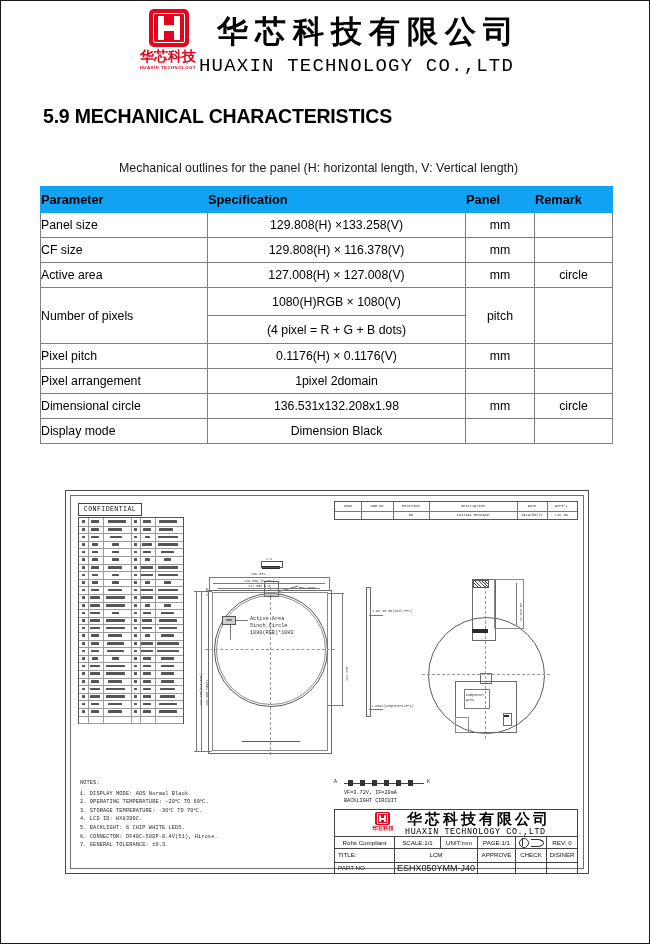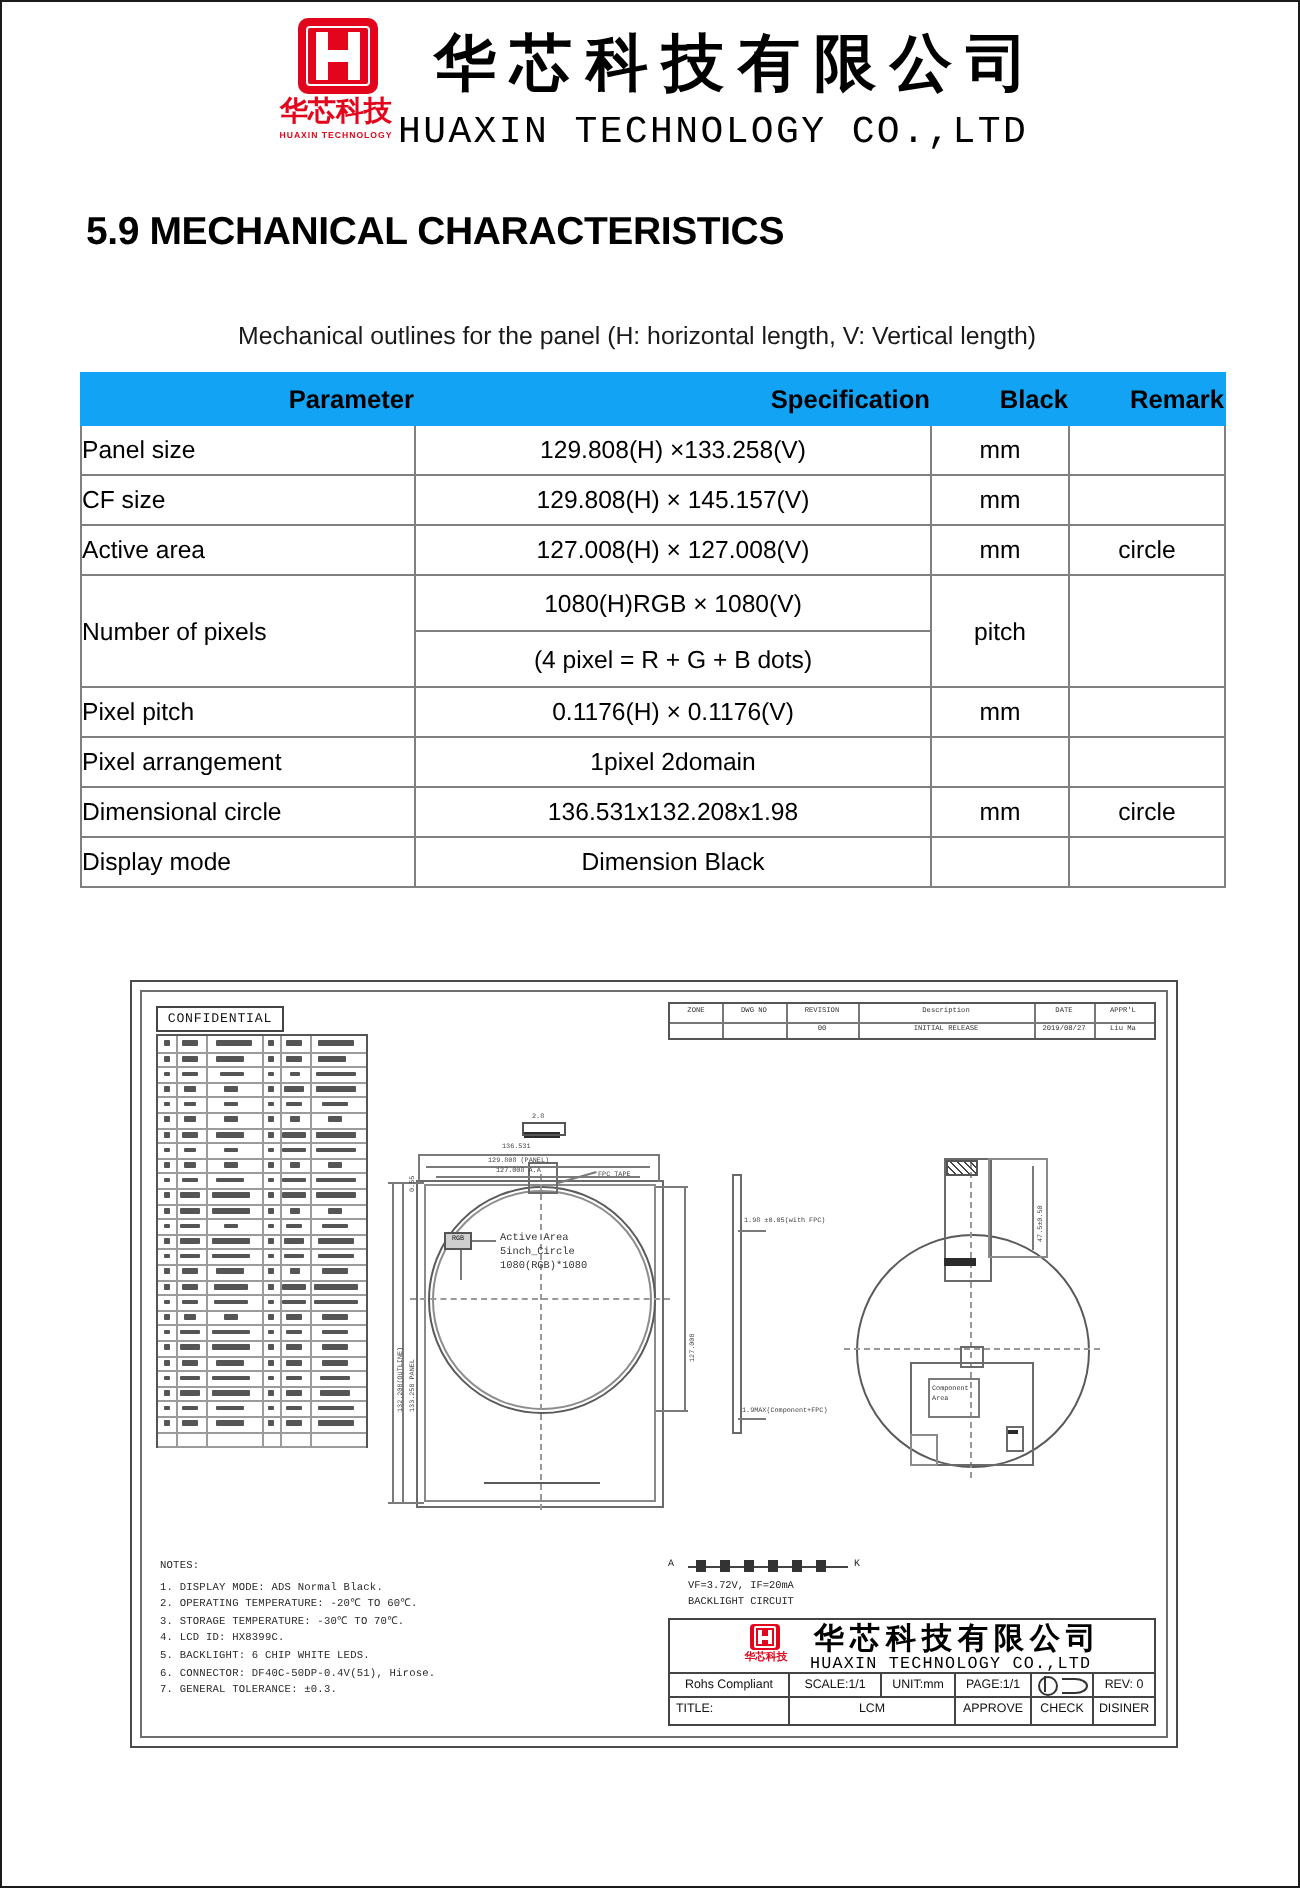--- a/index.html
+++ b/index.html
@@ -59,21 +59,21 @@
   .tbl{
     position:absolute;left:39px;top:185px;width:572px;
     border-collapse:collapse;table-layout:fixed;
   }
   .tbl td,.tbl th{
     border:1px solid #808080;font-size:12.3px;color:#000;
     padding:0;height:24px;font-weight:normal;
   }
   .tbl thead th{
     background:#13A3F5;color:#000;font-weight:bold;font-size:12.8px;
-    text-align:right;height:25px;border:1px solid #13A3F5;
+    text-align:left;height:25px;border:1px solid #13A3F5;
   }
   .c-param{padding-left:7px;text-align:left;}
   .c-spec{text-align:center;}
   .c-unit{text-align:center;}
   .c-rem{text-align:center;}
   .r-tall td{height:27px;}
 
   
   .figcap{
     position:absolute;left:58px;top:446px;font-size:12.6px;font-weight:bold;color:#000;
@@ -183,34 +183,34 @@
     <colgroup>
       <col style="width:167px">
         <col style="width:258px">
         <col style="width:69px">
         <col style="width:78px">
     </colgroup>
     <thead>
       <tr>
         <th>Parameter</th>
         <th>Specification</th>
-        <th>Black</th>
+        <th>Panel</th>
         <th>Remark</th>
       </tr>
     </thead>
     <tbody>
       <tr>
         <td class="c-param">Panel size</td>
         <td class="c-spec">129.808(H) ×133.258(V)</td>
         <td class="c-unit">mm</td>
         <td class="c-rem"></td>
       </tr>
       <tr>
         <td class="c-param">CF size</td>
-        <td class="c-spec">129.808(H) × 145.157(V)</td>
+        <td class="c-spec">129.808(H) × 116.378(V)</td>
         <td class="c-unit">mm</td>
         <td class="c-rem"></td>
       </tr>
       <tr>
         <td class="c-param">Active area</td>
         <td class="c-spec">127.008(H) × 127.008(V)</td>
         <td class="c-unit">mm</td>
         <td class="c-rem">circle</td>
       </tr>
       <tr class="r-tall">
@@ -606,15 +606,23 @@
         <div style="position:absolute;left:12px;top:1px;width:12px;height:6px;border:1px solid #333;border-radius:0 50% 50% 0;border-left:none;"></div>
       </div>
 
       <div class="tb-cell" style="left:0;top:41px;width:59px;text-align:left;padding-left:3px;box-sizing:border-box;">TITLE:</div>
       <div class="tb-cell" style="left:60px;top:41px;width:82px;">LCM</div>
       <div class="tb-cell" style="left:143px;top:41px;width:37px;">APPROVE</div>
       <div class="tb-cell" style="left:181px;top:41px;width:30px;">CHECK</div>
       <div class="tb-cell" style="left:212px;top:41px;width:30px;">DISINER</div>
     </div>
 
+    <div style="position:absolute;left:268px;top:370px;width:242px;height:13px;border:1px solid #444;border-top:none;">
+      <div class="tb-sep" style="left:59px;top:0;width:1px;height:13px;"></div>
+      <div class="tb-sep" style="left:142px;top:0;width:1px;height:13px;"></div>
+      <div class="tb-sep" style="left:180px;top:0;width:1px;height:13px;"></div>
+      <div class="tb-sep" style="left:211px;top:0;width:1px;height:13px;"></div>
+      <div class="tb-cell" style="left:0;top:3px;width:59px;text-align:left;padding-left:3px;box-sizing:border-box;">PART NO.</div>
+      <div class="tb-cell" style="left:60px;top:2px;width:82px;font-size:9px;">ESHX050YMM-J40</div>
+    </div>
 
   </div>
 </div>
 
 </body></html>

